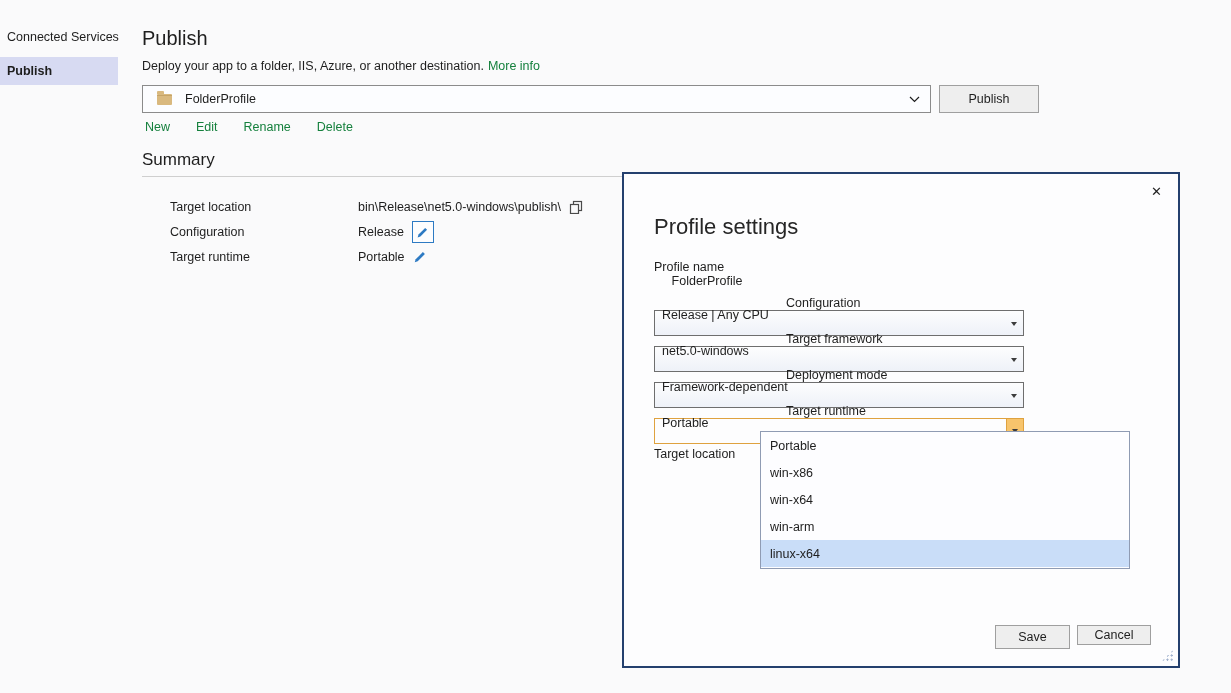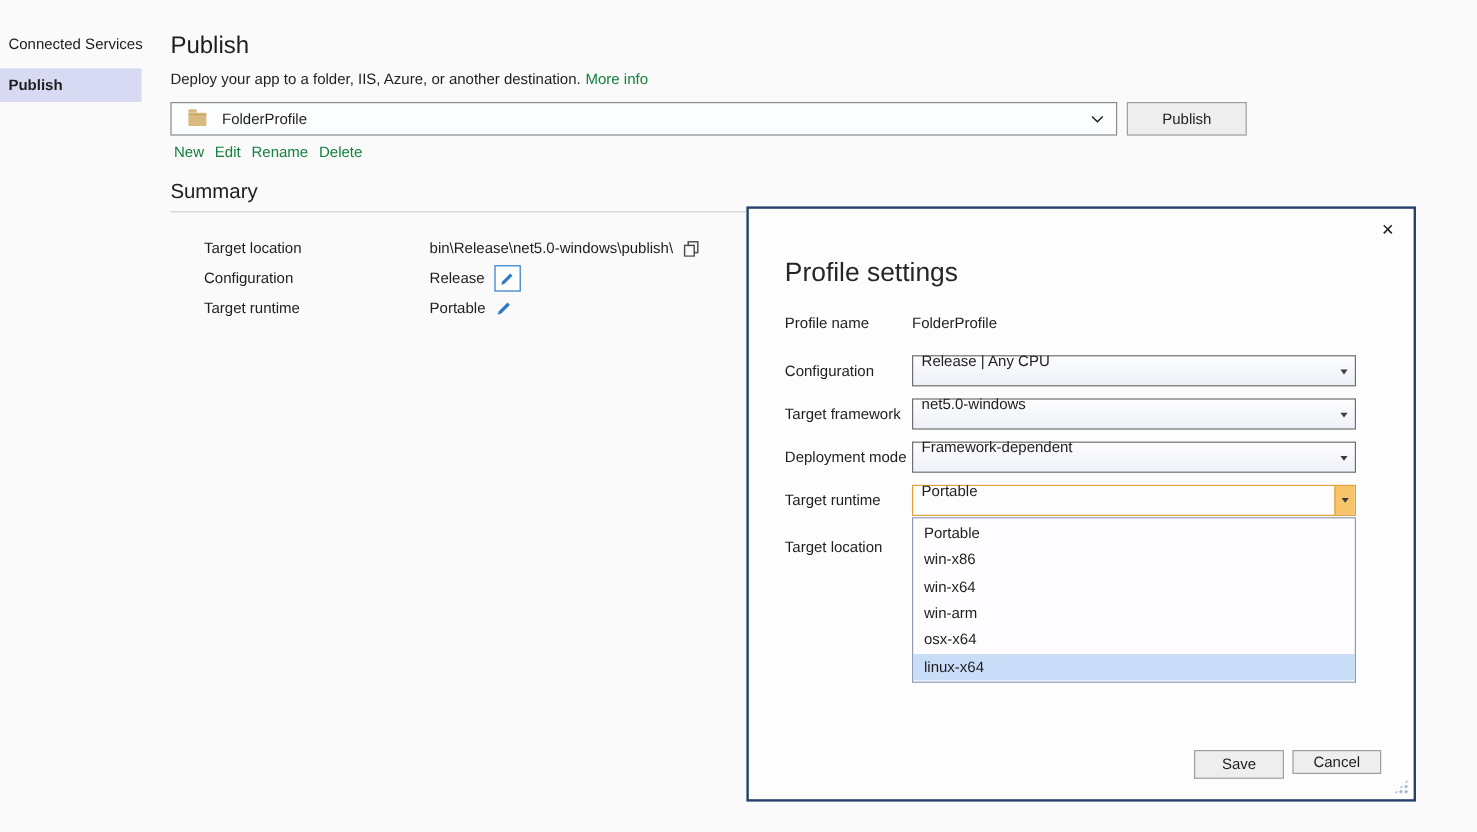--- a/index.html
+++ b/index.html
@@ -35,41 +35,41 @@
     background:#d9b97f; border-radius:1px 1px 0 0; }
   .folder-ic::after { content:""; position:absolute; top:1px; left:0; right:0; height:1px; background:#c5a468; }
   .chev { margin-left:auto; }
 
   .btn {
     background:#eeeeee; border:1px solid #9f9f9f; color:#1e1e1e;
     font-family:"Liberation Sans", sans-serif; font-size:12.5px; cursor:pointer;
   }
   .publish-top-btn { position:absolute; left:939px; top:85px; width:100px; height:28px; }
 
-  .profile-links { position:absolute; left:145px; top:120px; display:flex; gap:9px; }
+  .profile-links { position:absolute; left:145px; top:120px; display:flex; gap:26px; }
 
   .summary-title { position:absolute; left:142px; top:150px; font-size:17px; font-weight:400; }
   .summary-rule  { position:absolute; left:142px; top:176px; width:480px; height:1px; background:#cfcfcf; }
 
   .sumrow { position:absolute; left:170px; height:18px; display:flex; align-items:center; }
   .sumrow .lbl { width:188px; }
   .sumrow .ic  { margin-left:8px; display:flex; align-items:center; cursor:pointer; }
   .sumrow-1 { top:198px; } .sumrow-2 { top:223px; } .sumrow-3 { top:248px; }
   .pencil-box { width:22px; height:22px; border:1px solid #2d7ac3; display:flex;
     align-items:center; justify-content:center; background:#fdfdfe; }
 
   
   .dialog {
     position:absolute; left:622px; top:172px; width:558px; height:496px;
     background:#fdfdfe; border:2px solid #24406e;
   }
   .dlg-close { position:absolute; right:16px; top:10px; font-size:13px; cursor:pointer; }
   .dlg-title { position:absolute; left:30px; top:40px; font-size:22px; font-weight:400; color:#262626; }
 
-  .drow { position:absolute; left:30px; display:flex; align-items:center; }
+  .drow { position:absolute; left:30px; display:flex; align-items:center;flex-direction:column; }
   .drow .dlbl { width:106px; flex:none; }
   .drow-name   { top:86px;  height:18px; }
   .drow-config { top:122px; } .drow-fw { top:158px; } .drow-dep { top:194px; } .drow-rt { top:230px; }
   .drow-loc    { top:273px; height:18px; }
 
   .combo {
     position:relative; width:370px; height:26px;
     border:1px solid #6e6e6e; background:linear-gradient(#fdfdfe,#eef1f8);
     display:flex; align-items:center; padding:0 22px 17px 7px; cursor:default;
   }
@@ -202,21 +202,20 @@
 
   <div class="drow drow-loc">
     <span class="dlbl">Target location</span>
   </div>
 
   <div class="runtime-list">
     <div class="opt">Portable</div>
     <div class="opt">win-x86</div>
     <div class="opt">win-x64</div>
     <div class="opt">win-arm</div>
-    <div class="opt">osx-x64</div>
     <div class="opt selected">linux-x64</div>
   </div>
 
   <button class="btn dlg-save">Save</button>
   <button class="btn dlg-cancel">Cancel</button>
 
   <span class="grip"></span>
 </section>
 
 </body></html>

